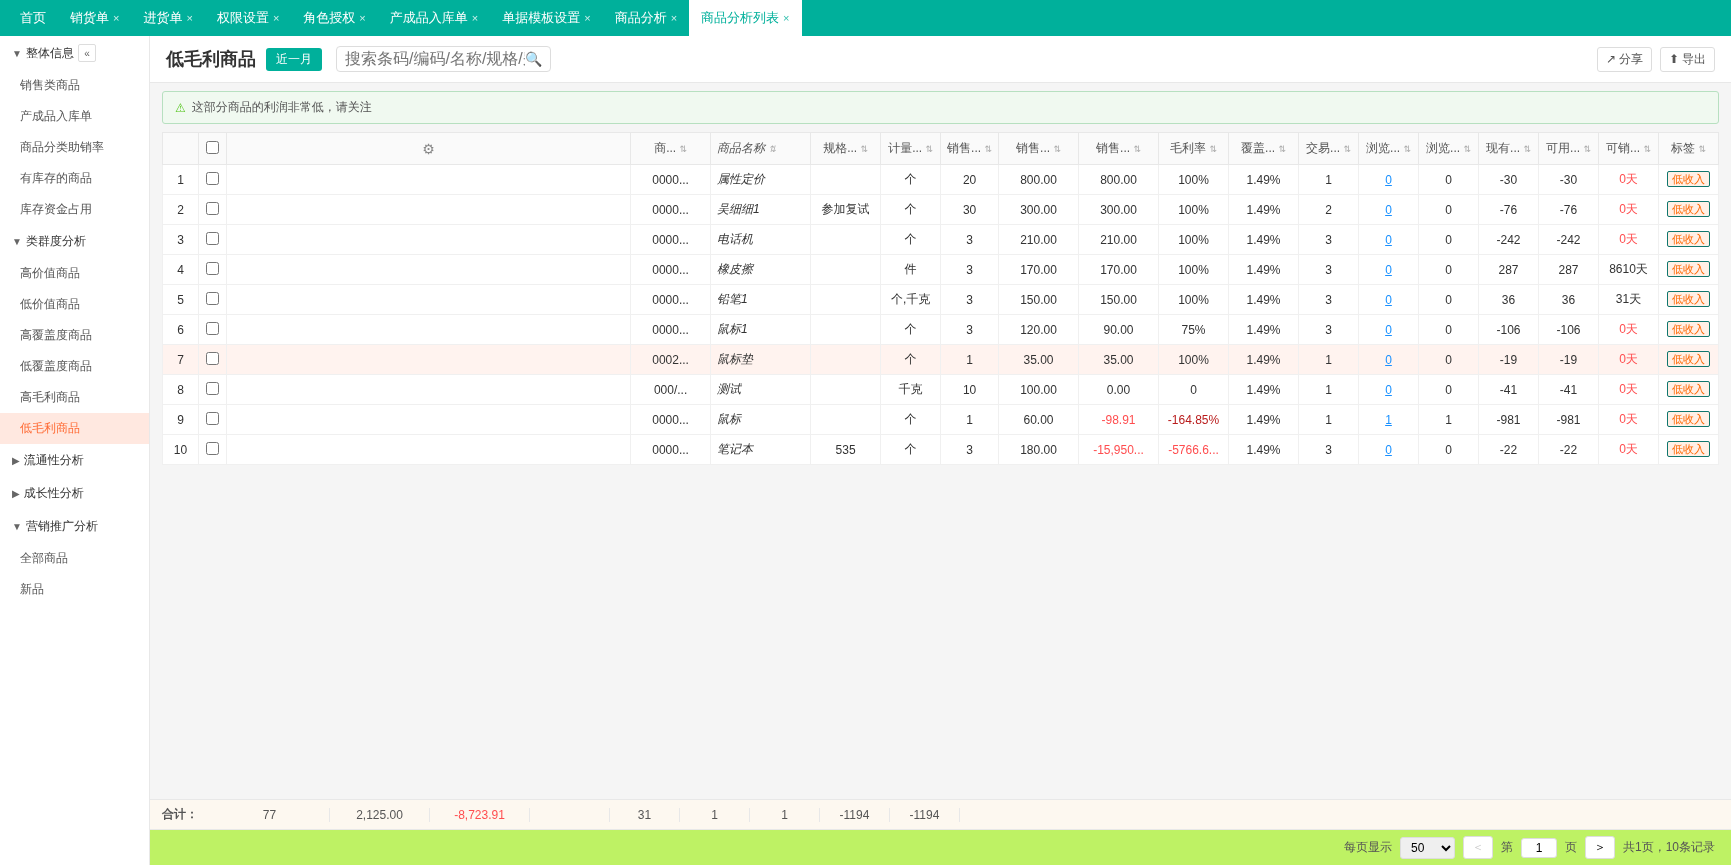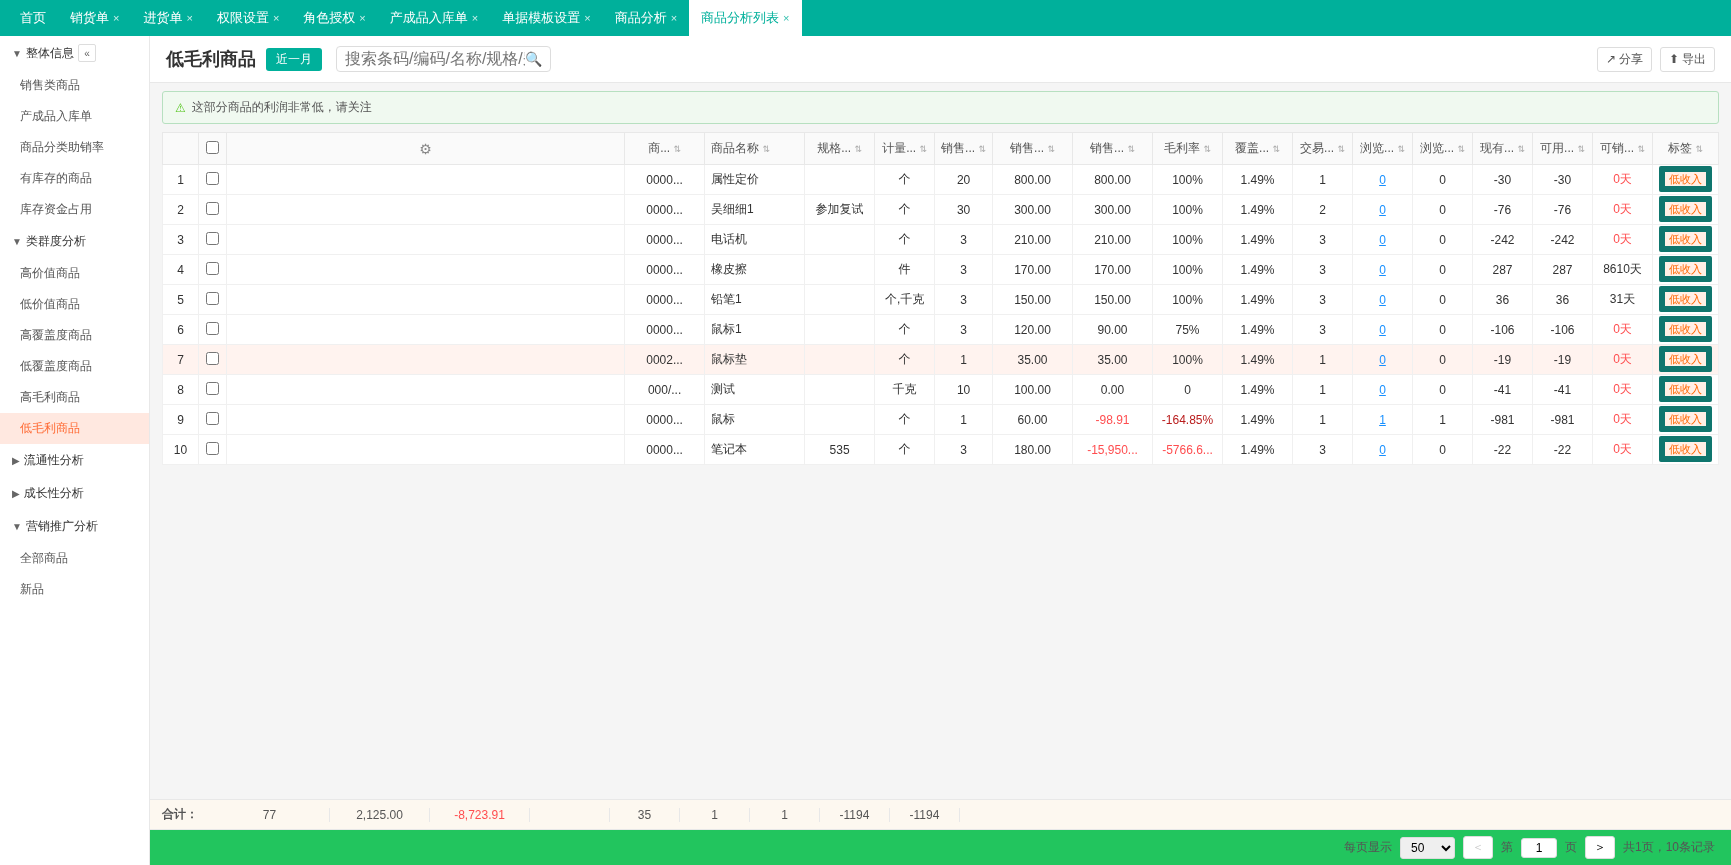--- a/index.html
+++ b/index.html
@@ -163,32 +163,32 @@
       padding: 6px 6px;
       text-align: center;
       color: #333;
       white-space: nowrap;
     }
     .data-table tr.highlighted td { background: #fff3ef; }
 
     .col-no { width: 36px; }
     .col-check { width: 28px; }
     .col-code { width: 80px; }
-    .col-name { width: 100px; text-align: left !important; }
+    .col-name { width: 100px; text-align: left !important; font-style: italic; }
     .col-spec { width: 70px; }
     .col-unit { width: 60px; }
     .col-num { width: 50px; }
     .col-money { width: 80px; }
     .col-pct { width: 70px; }
     .col-small { width: 60px; }
 
     .tag-badge {
       background: #fff0e6;
       color: #ff6600;
-      border: 6px solid #0f766e;
+      border: 1px solid #0f766e;
       border-radius: 2px;
       padding: 1px 4px;
       font-size: 11px;
     }
 
     
     .table-footer {
       background: #fdf8f0;
       border-top: 1px solid #e8e8e8;
       display: flex;
@@ -205,21 +205,21 @@
     }
     .footer-cell {
       text-align: center;
       padding: 0 6px;
       border-right: 1px solid #e8e8e8;
       min-width: 60px;
     }
 
     
     .pagination-bar {
-      background: #22c55e;
+      background: #bef264;
       border-top: 1px solid #e8e8e8;
       display: flex;
       align-items: center;
       justify-content: flex-end;
       padding: 6px 16px;
       gap: 8px;
       font-size: 12px;
       color: #555;
     }
     .pagination-bar select {
@@ -594,21 +594,21 @@
       </table>
     </div>
 
     <div class="table-footer">
       <span class="footer-label">合计：</span>
       <div class="footer-cells">
         <div class="footer-cell" style="min-width:120px;">77</div>
         <div class="footer-cell" style="min-width:100px;">2,125.00</div>
         <div class="footer-cell" style="min-width:100px; color:#ff4d4f;">-8,723.91</div>
         <div class="footer-cell" style="min-width:80px;"></div>
-        <div class="footer-cell" style="min-width:70px;">35</div>
+        <div class="footer-cell" style="min-width:70px;">31</div>
         <div class="footer-cell" style="min-width:70px;">1</div>
         <div class="footer-cell" style="min-width:70px;">1</div>
         <div class="footer-cell" style="min-width:70px;">-1194</div>
         <div class="footer-cell" style="min-width:70px;">-1194</div>
       </div>
     </div>
 
     <div class="pagination-bar">
       <span>每页显示</span>
       <select>

